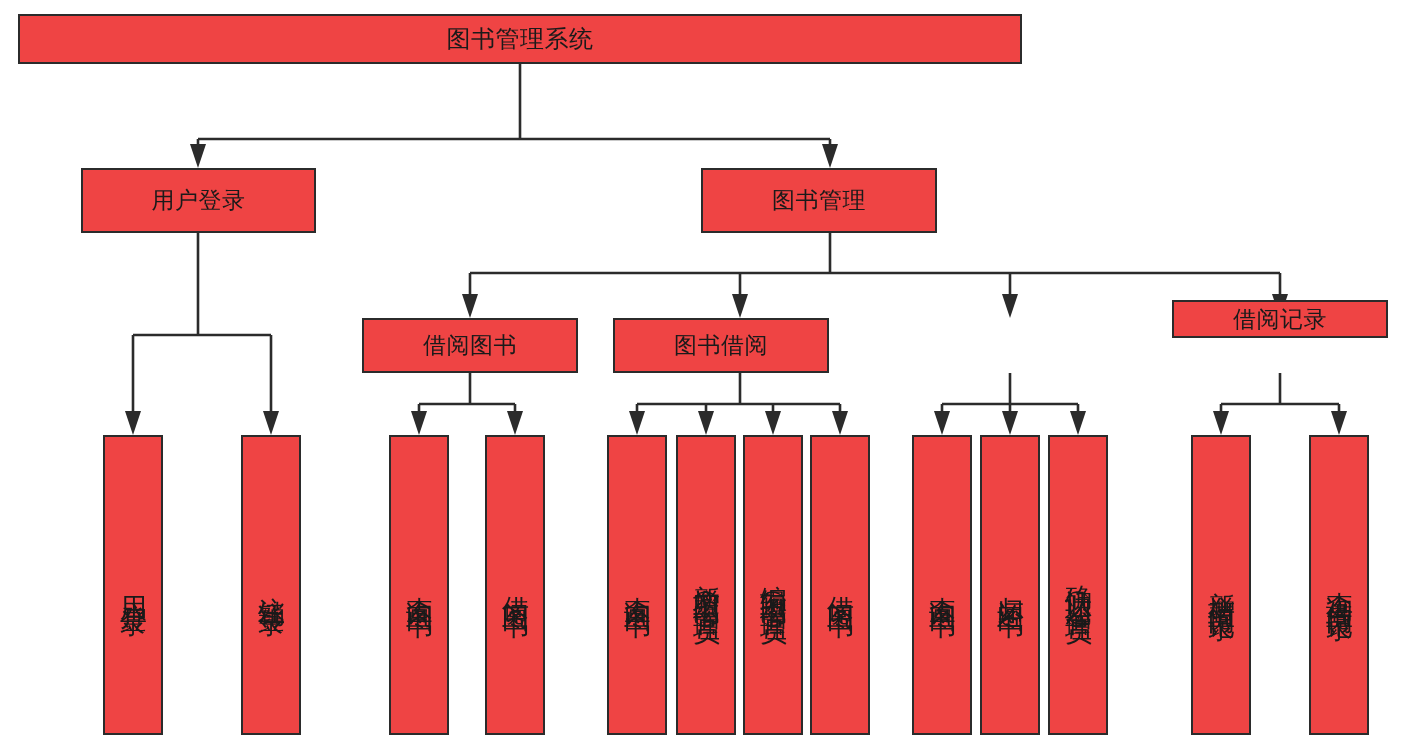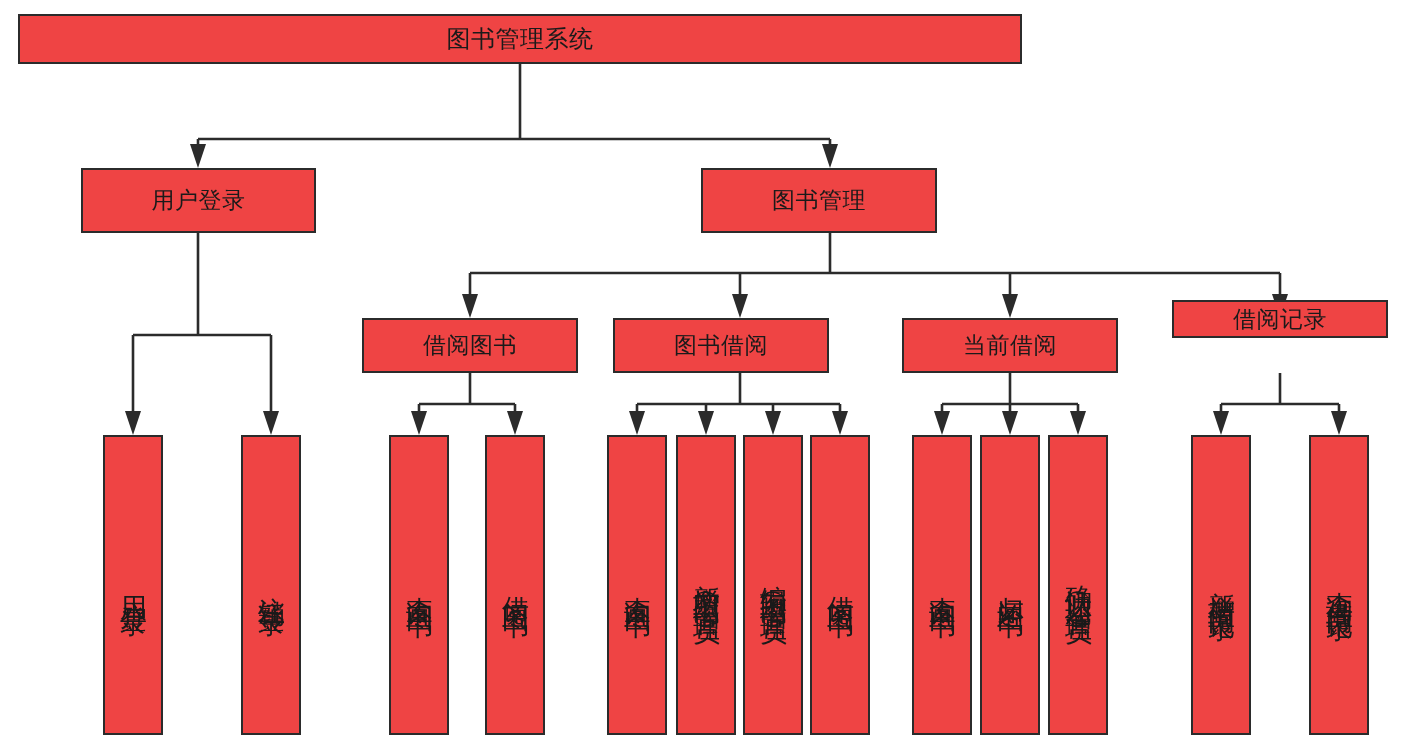--- a/index.html
+++ b/index.html
@@ -145,23 +145,20 @@
   <div class="node-box node-h" style="left:701px;top:168px;width:236px;height:65px;">
     <span class="node-label">图书管理</span>
   </div>
 
   <div class="node-box node-h" style="left:362px;top:318px;width:216px;height:55px;">
     <span class="node-label">借阅图书</span>
   </div>
   <div class="node-box node-h" style="left:613px;top:318px;width:216px;height:55px;">
     <span class="node-label">图书借阅</span>
   </div>
-  <div class="node-box node-h" style="left:902px;top:318px;width:216px;height:55px;">
-    <span class="node-label">当前借阅</span>
-  </div>
   <div class="node-box node-h" style="left:1172px;top:300px;width:216px;height:38px;">
     <span class="node-label">借阅记录</span>
   </div>
 
   <div class="node-box node-v" style="left:103px;top:435px;width:60px;height:300px;">
     <span class="node-label">用户登录</span>
   </div>
   <div class="node-box node-v" style="left:241px;top:435px;width:60px;height:300px;">
     <span class="node-label">注销登录</span>
   </div>

